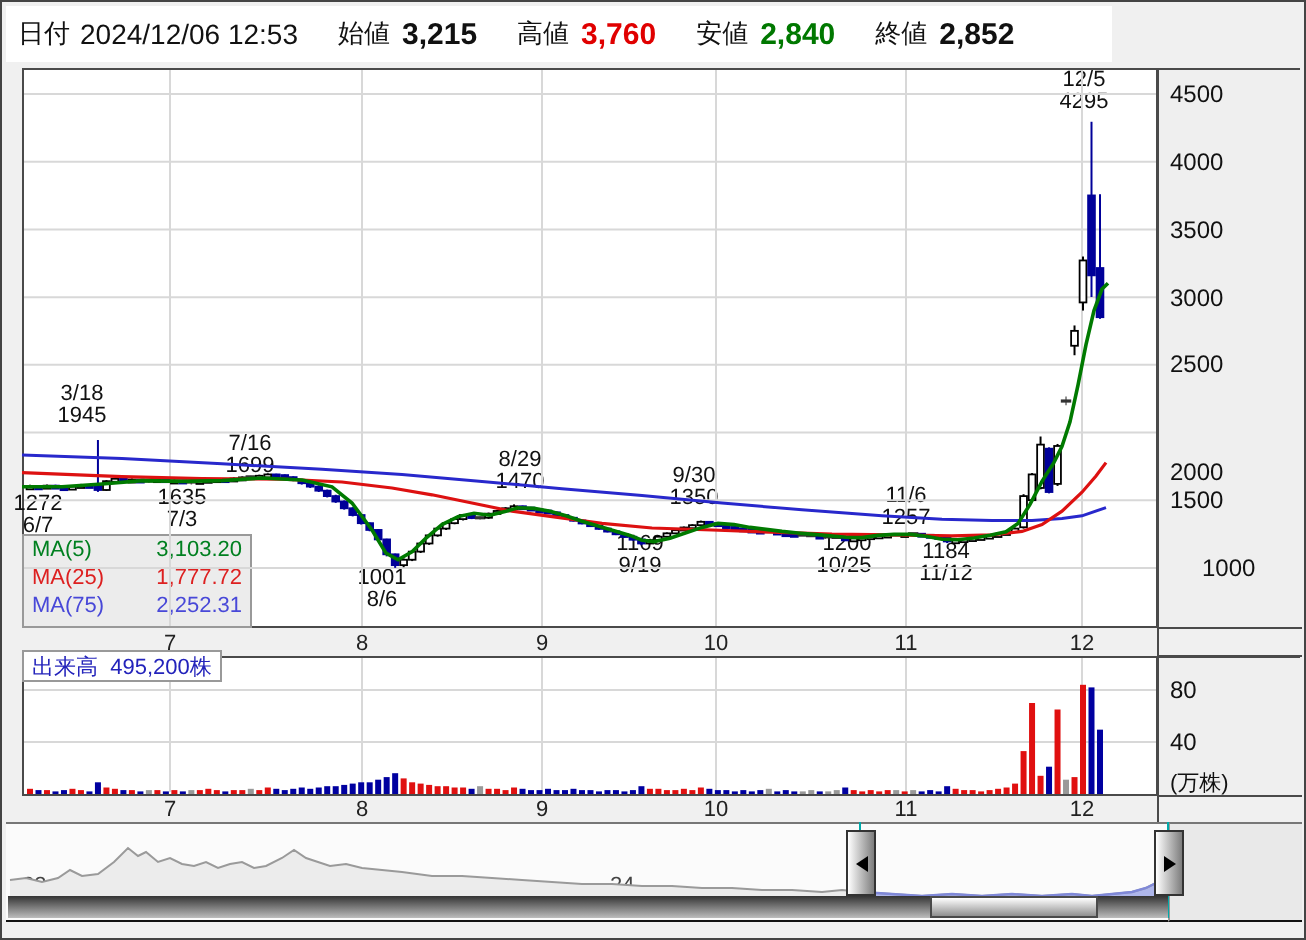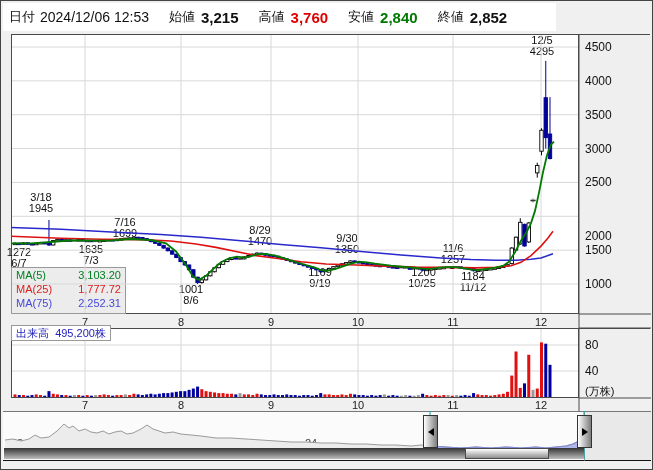--- a/index.html
+++ b/index.html
@@ -514,21 +514,21 @@
   <div class="scrollbar">
     <div class="thumb" id="thumb" style="left: 461px; width: 82px;"></div>
   </div>
 <div class="tick-label" style="left: 584px; top: 39px;">4500</div>
     <div class="tick-label" style="left: 584px; top: 72.8571px;">4000</div>
     <div class="tick-label" style="left: 584px; top: 106.714px;">3500</div>
     <div class="tick-label" style="left: 584px; top: 140.571px;">3000</div>
     <div class="tick-label" style="left: 584px; top: 174.429px;">2500</div>
     <div class="tick-label" style="left: 584px; top: 208.286px; margin-top: 20px;">2000</div>
     <div class="tick-label" style="left: 584px; top: 242.143px;">1500</div>
-    <div class="tick-label" style="left: 584px; top: 276px;">1000</div>
+    <div class="tick-label" style="left: 600px; top: 276px;">1000</div>
     <div class="tick-label" style="left: 584px; top: 337px;">80</div>
     <div class="tick-label" style="left: 584px; top: 363px;">40</div>
     <div class="month-label" style="left: 84px; top: 315px;">7</div>
     <div class="month-label" style="left: 84px; top: 398px;">7</div>
     <div class="month-label" style="left: 180px; top: 315px;">8</div>
     <div class="month-label" style="left: 180px; top: 398px;">8</div>
     <div class="month-label" style="left: 270px; top: 315px;">9</div>
     <div class="month-label" style="left: 270px; top: 398px;">9</div>
     <div class="month-label" style="left: 357px; top: 315px;">10</div>
     <div class="month-label" style="left: 357px; top: 398px;">10</div>

